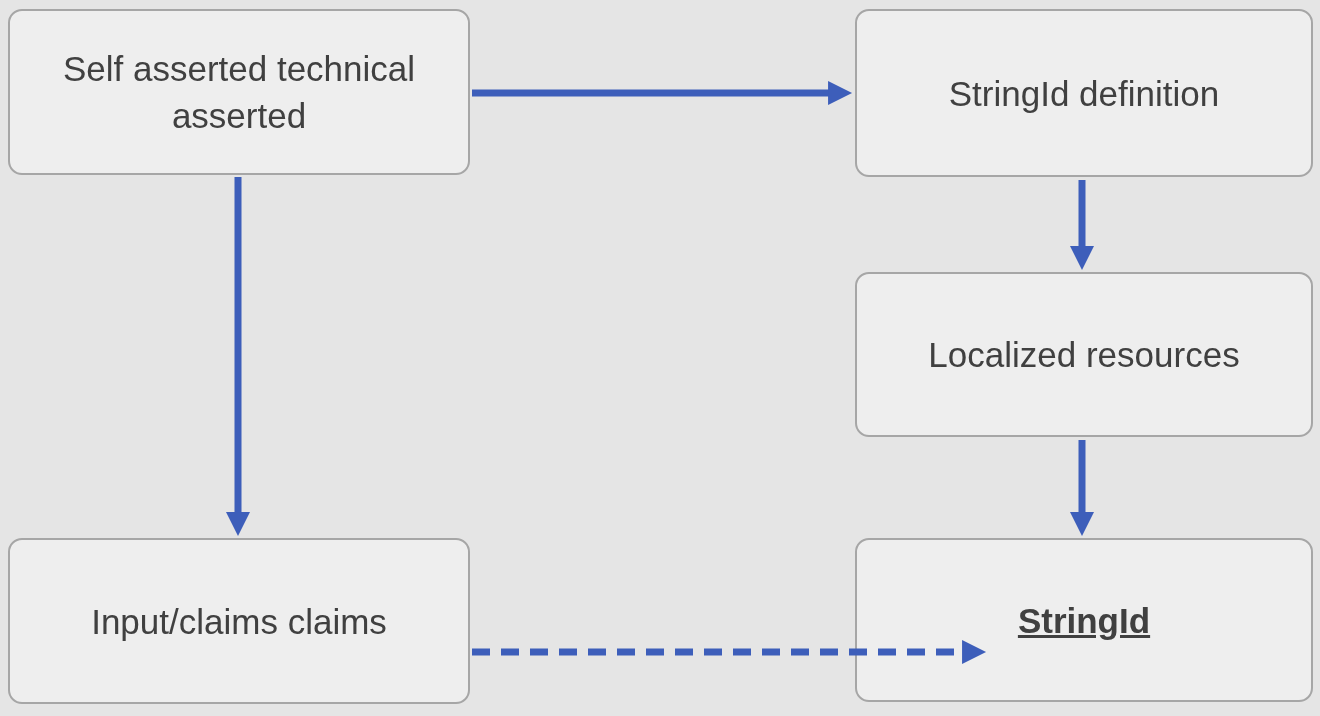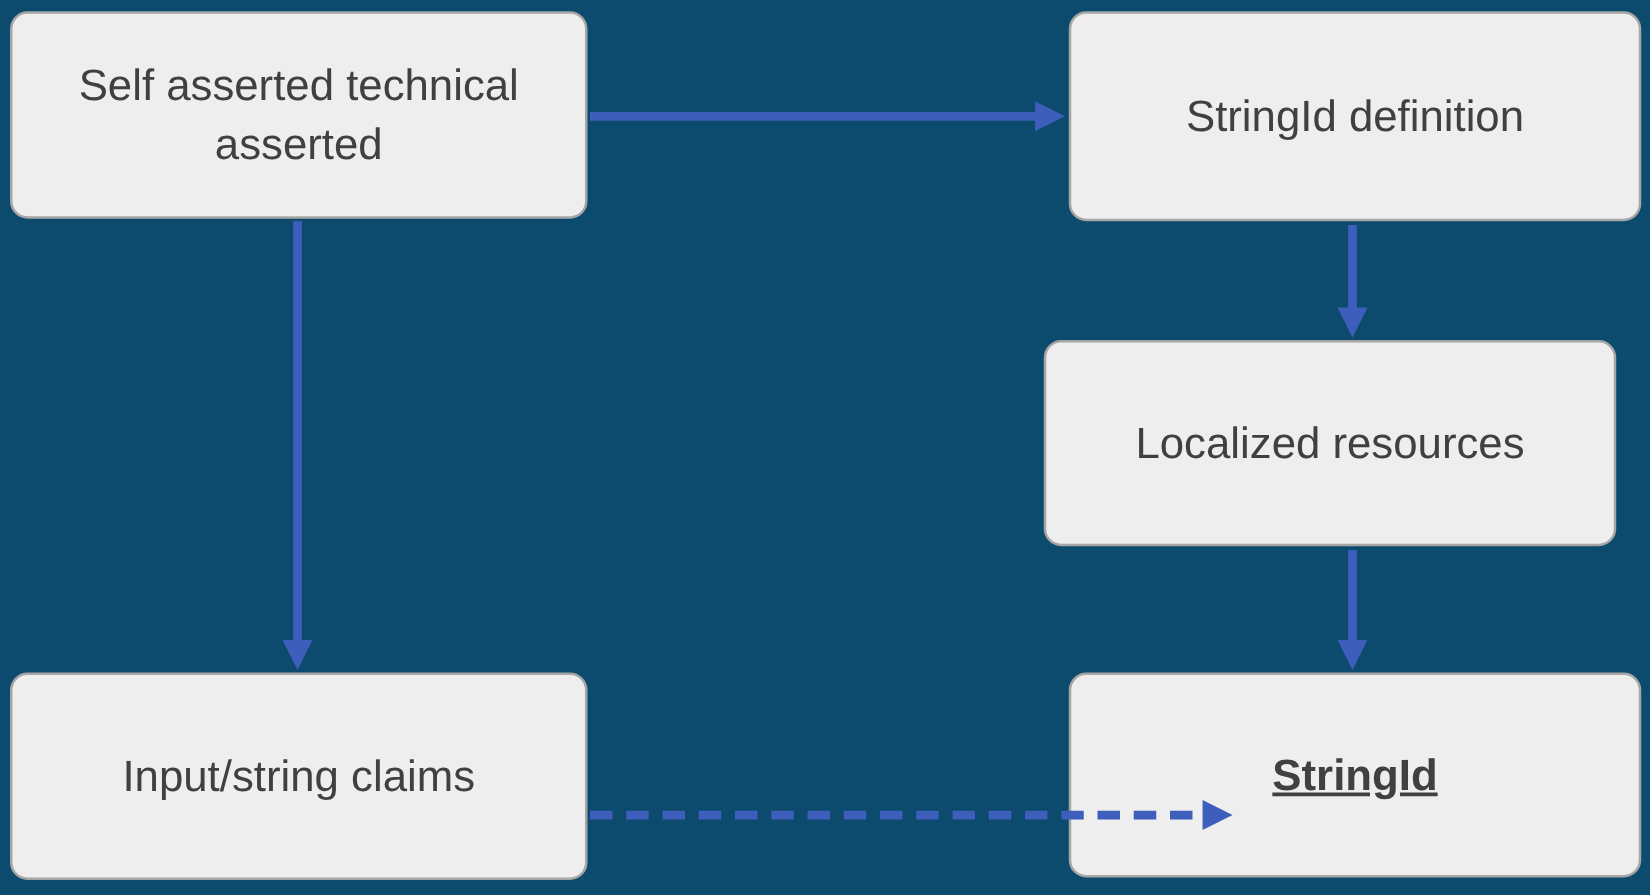--- a/index.html
+++ b/index.html
@@ -5,21 +5,21 @@
   html, body {
     margin: 0;
     padding: 0;
     background: #ffffff;
     font-family: "Liberation Sans", "DejaVu Sans", sans-serif;
   }
   .canvas {
     position: relative;
     width: 1320px;
     height: 716px;
-    background: #0c4a6e;
+    background: #e5e5e5;
     overflow: hidden;
   }
   .node {
     position: absolute;
     box-sizing: border-box;
     background: #eeeeee;
     border: 2px solid #a6a6a6;
     border-radius: 14px;
     display: flex;
     flex-direction: column;
@@ -28,21 +28,21 @@
     text-align: center;
     color: #404040;
     font-size: 35px;
     line-height: 47px;
   }
   .node .line { display: block; }
   .node .line.bold { font-weight: 700; text-decoration: underline; }
 
   #node-self-asserted { left: 8px;   top: 9px;   width: 462px; height: 166px; }
   #node-content-def   { left: 855px; top: 9px;   width: 458px; height: 168px; }
-  #node-loc-res       { left: 835px; top: 272px; width: 458px; height: 165px; }
+  #node-loc-res       { left: 855px; top: 272px; width: 458px; height: 165px; }
   #node-loc-str       { left: 855px; top: 538px; width: 458px; height: 164px; }
   #node-io-claims     { left: 8px;   top: 538px; width: 462px; height: 166px; }
 
   svg.arrows {
     position: absolute;
     left: 0; top: 0;
     width: 1320px;
     height: 716px;
     pointer-events: none;
   }
@@ -63,21 +63,21 @@
 
   <div class="node" id="node-loc-res">
     <span class="line">Localized resources</span>
   </div>
 
   <div class="node" id="node-loc-str">
     <span class="line bold">StringId</span>
   </div>
 
   <div class="node" id="node-io-claims">
-    <span class="line">Input/string claims</span>
+    <span class="line">Input/claims claims</span>
   </div>
 
   <svg class="arrows" viewBox="0 0 1320 716" xmlns="http://www.w3.org/2000/svg">
     <defs>
       <marker id="ah" markerUnits="userSpaceOnUse" markerWidth="26" markerHeight="24" viewBox="0 0 10 10" refX="0.4" refY="5" orient="auto">
         <path d="M0,0 L10,5 L0,10 Z" fill="#3D5EBA"></path>
       </marker>
     </defs>
 
     <line x1="472" y1="93" x2="829" y2="93" stroke-width="7" marker-end="url(#ah)" stroke="#3D5EBA"></line>

